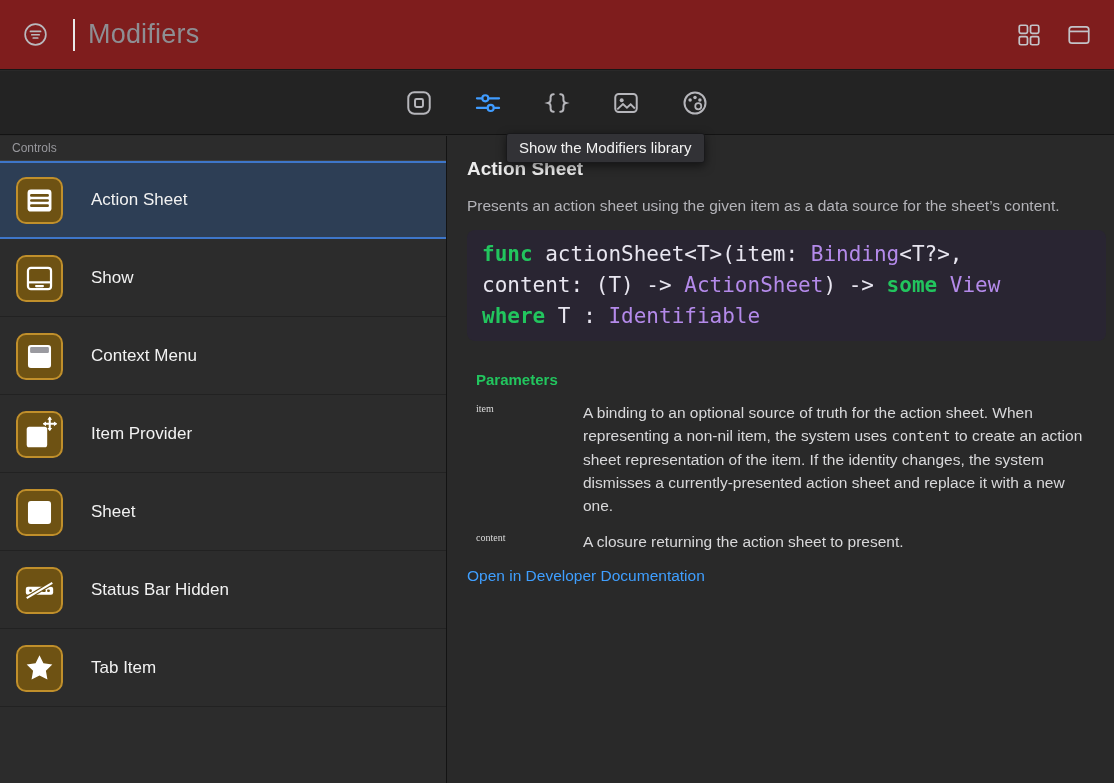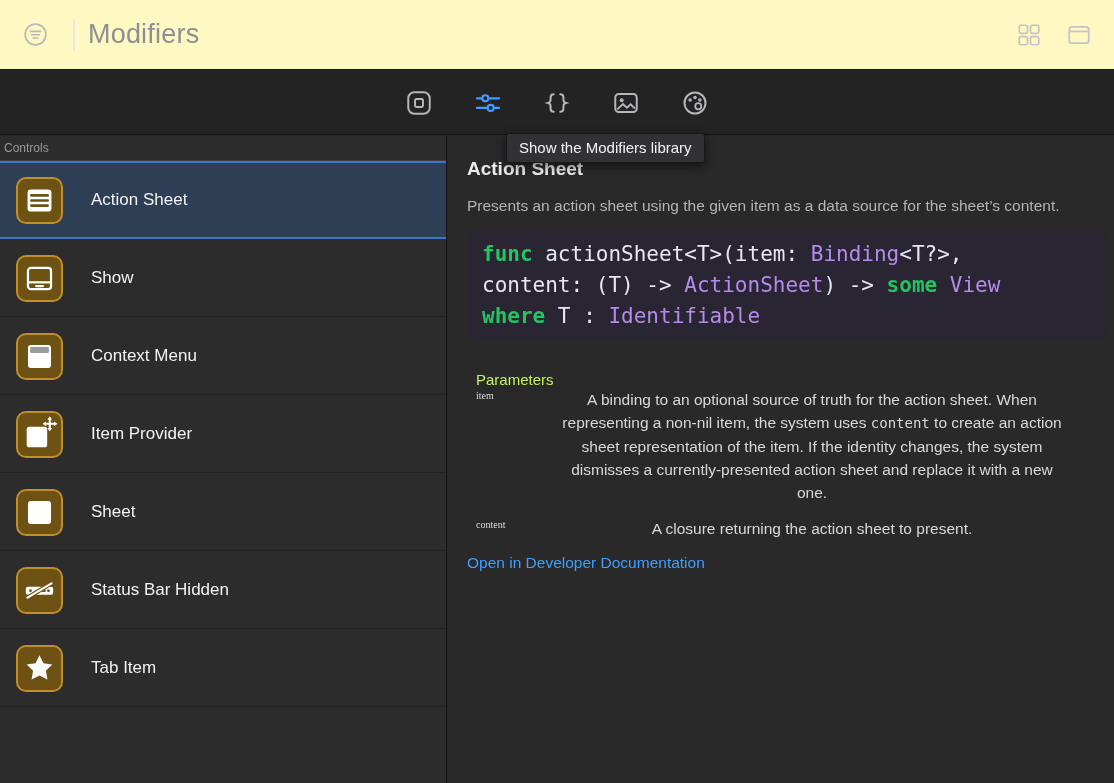--- a/index.html
+++ b/index.html
@@ -1,65 +1,65 @@
 <!DOCTYPE html>
 <html><head>
 <meta charset="utf-8">
 <style>
   * { margin:0; padding:0; box-sizing:border-box; }
   html,body { background:#111; }
   body { font-family:"Liberation Sans","DejaVu Sans",sans-serif; }
   .window { position:relative; width:1114px; height:783px; background:#292929; overflow:hidden; }
 
   
-  .topbar { position:absolute; top:0; left:0; right:0; height:70px; background:#fef9c3;
+  .topbar { position:absolute; top:0; left:0; right:0; height:70px; background:#7f1d1d;
             border-bottom:1px solid #161616; display:flex; align-items:center; justify-content:space-between; padding:0 22px; }
   .search-area { display:flex; align-items:center; gap:10px; color:#a7a7ac; }
   .filter-wrap { display:flex; align-items:center; color:#b9b9bd; }
   .caret { display:inline-block; width:2px; height:32px; background:#e8e8e8; margin-left:14px; margin-right:3px; }
   .search-text { font-size:27px; color:#8e8e93; letter-spacing:.2px; }
   .topbar-right { display:flex; align-items:center; gap:24px; color:#c3c3c8; }
   .topbar-right span { display:flex; }
 
   
   .library-tabs { position:absolute; top:71px; left:0; right:0; height:64px; background:#232323;
                   border-bottom:1px solid #131313; display:flex; align-items:center; justify-content:center; gap:39px; }
   .lib-tab { width:30px; height:30px; display:flex; align-items:center; justify-content:center; color:#b6b6bb; cursor:default; }
   .lib-tab.selected { color:#409cff; }
   .lib-tab span { display:flex; }
 
   
   .content { position:absolute; top:136px; left:0; right:0; bottom:0; display:flex; }
 
   .sidebar { width:447px; flex:0 0 447px; background:#2c2c2c; border-right:1px solid #131313; display:flex; flex-direction:column; overflow:hidden; }
-  .sidebar-header { height:25px; line-height:24px; padding-left:4px; font-size:12px; color:#98989d; border-bottom:1px solid #3d3d3d; }
+  .sidebar-header { height:25px; line-height:24px; padding-left:12px; font-size:12px; color:#98989d; border-bottom:1px solid #3d3d3d; }
   .sb-row { height:78px; flex:0 0 78px; display:flex; align-items:center; padding-left:16px; gap:28px;
             border-top:1px solid transparent; border-bottom:1px solid #222; }
   .sb-row.selected { background:#2d3e55; border-top:2px solid #3e76c9; border-bottom:2px solid #3e76c9; }
   .sb-tile { width:47px; height:47px; border-radius:10px; background:#6e5213; border:2.5px solid #c08f2b;
              display:flex; align-items:center; justify-content:center; flex:0 0 47px; }
   .sb-tile svg { width:41px; height:41px; }
   .sb-label { font-size:17px; color:#f2f2f2; }
 
   
   .detail { flex:1; padding:22px 8px 0 20px; position:relative; background:#292929; }
   .detail-title { font-size:19px; font-weight:700; color:#ebebeb; margin-bottom:8px; }
   .detail-desc { font-size:15.5px; line-height:20px; color:#b3b3b8; max-width:645px; margin-bottom:14px;margin-top:16px; }
   .code { background:#292532; border-radius:8px; padding:9px 15px; font-family:"DejaVu Sans Mono","Liberation Mono",monospace;
           font-size:21px; line-height:31px; color:#e8e6f0; white-space:pre; overflow:hidden; }
   .tok-kw { color:#22c55e; font-weight:700; }
   .tok-type { color:#b48aea; }
   .tok-plain { color:#e8e6f0; }
 
   .params { margin-top:30px; margin-left:9px; }
-  .params-heading { font-size:15px; font-weight:400; color:#bef264; }
+  .params-heading { font-size:15px; font-weight:700; color:#22c55e; margin-bottom:13px; }
   .param-row { display:flex; margin-bottom:13px; }
   .param-name { width:76px; flex:0 0 76px; text-align:left; font-family:Liberation Serif, serif;
                 font-size:10px; color:#dcdcdc; padding-top:2px; }
-  .param-desc { margin-left:10px; width:500px; font-size:15.5px; line-height:23px; color:#d8d8da;text-align:center; }
+  .param-desc { margin-left:31px; width:500px; font-size:15.5px; line-height:23px; color:#d8d8da; }
   .param-desc .mono { font-family:"DejaVu Sans Mono","Liberation Mono",monospace; font-size:14px; }
 
   .doc-link-row { margin-top:14px; text-align:left; padding-right:0; }
   .doc-link { color:#3f9fff; font-size:15.5px; text-decoration:none; cursor:pointer; }
 
   
   .tooltip { position:absolute; left:506px; top:133px; z-index:20; background:#323236; color:#f2f2f2;
              font-size:15px; padding:5px 12px 6px; border:1px solid #19191b; border-radius:3px;
              box-shadow:0 3px 10px rgba(0,0,0,.55); white-space:nowrap;text-align:right; }
 </style>

